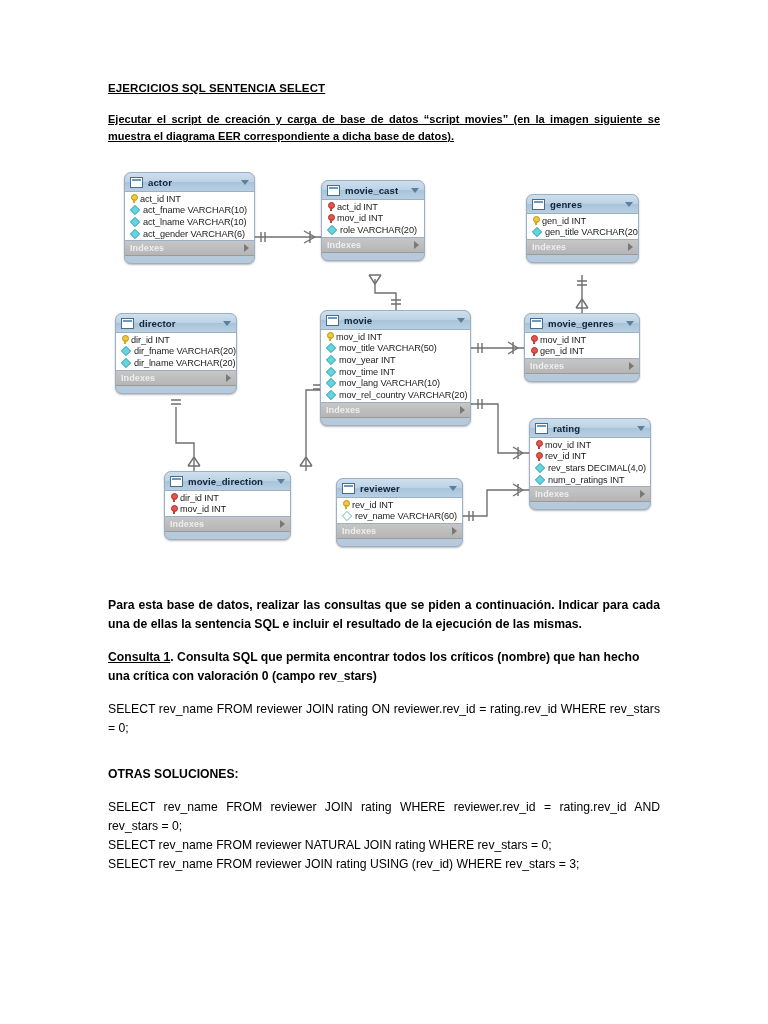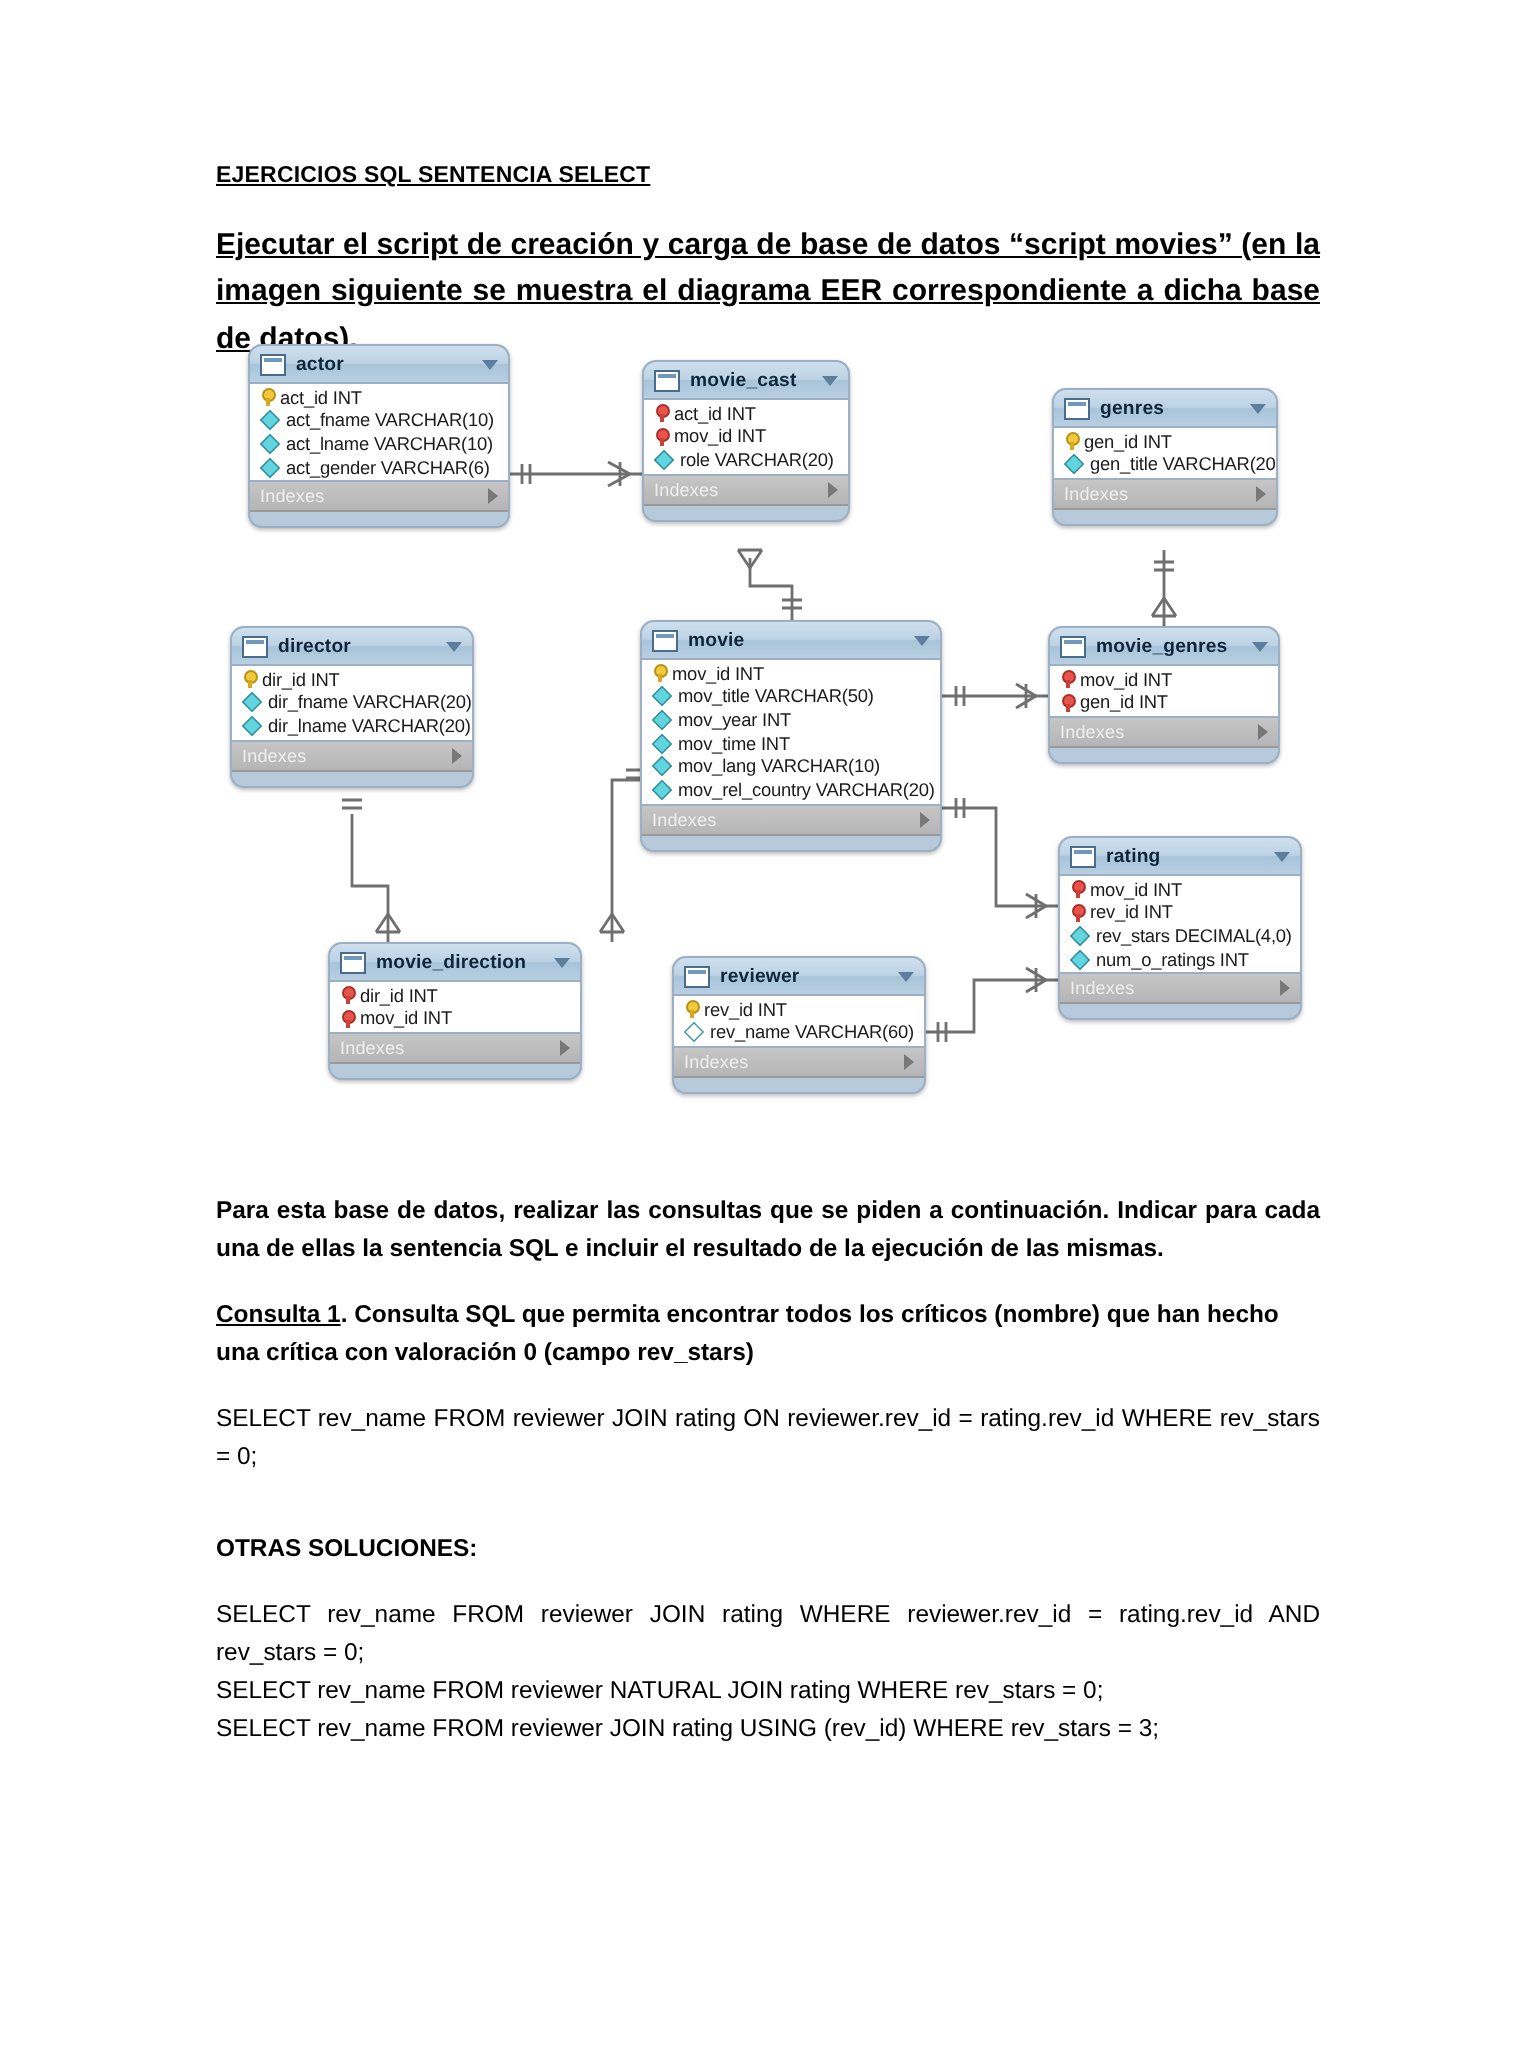--- a/index.html
+++ b/index.html
@@ -24,21 +24,21 @@
     width: 552px;
     text-decoration: underline;
   }
   .doc-title {
     font-size: 11.5px;
     font-weight: bold;
     letter-spacing: 0.1px;
     margin: 0 0 17px 0;
   }
   .para {
-    font-size: 15px;
+    font-size: 11px;
     font-weight: bold;
     line-height: 1.55;
     margin: 0 0 6px 0;
     text-align: justify;
   }
 
   .lower {
     position: absolute;
     left: 108px;
     top: 596px;
@@ -188,21 +188,21 @@
   .tbl-idx {
     height: 14px;
     display: flex;
     align-items: center;
     padding: 0 5px;
     background: linear-gradient(to bottom, #c6c6c6 0%, #b5b5b5 100%);
     border-bottom: 1px solid #9a9a9a;
   }
   .tbl-idx span {
     font-size: 9px;
-    font-weight: normal;
+    font-weight: bold;
     color: #eeeeee;
     letter-spacing: 0.1px;
   }
   .tbl-idx .arr {
     margin-left: auto;
     width: 0; height: 0;
     border-top: 4px solid transparent;
     border-bottom: 4px solid transparent;
     border-left: 5px solid #787878;
   }

